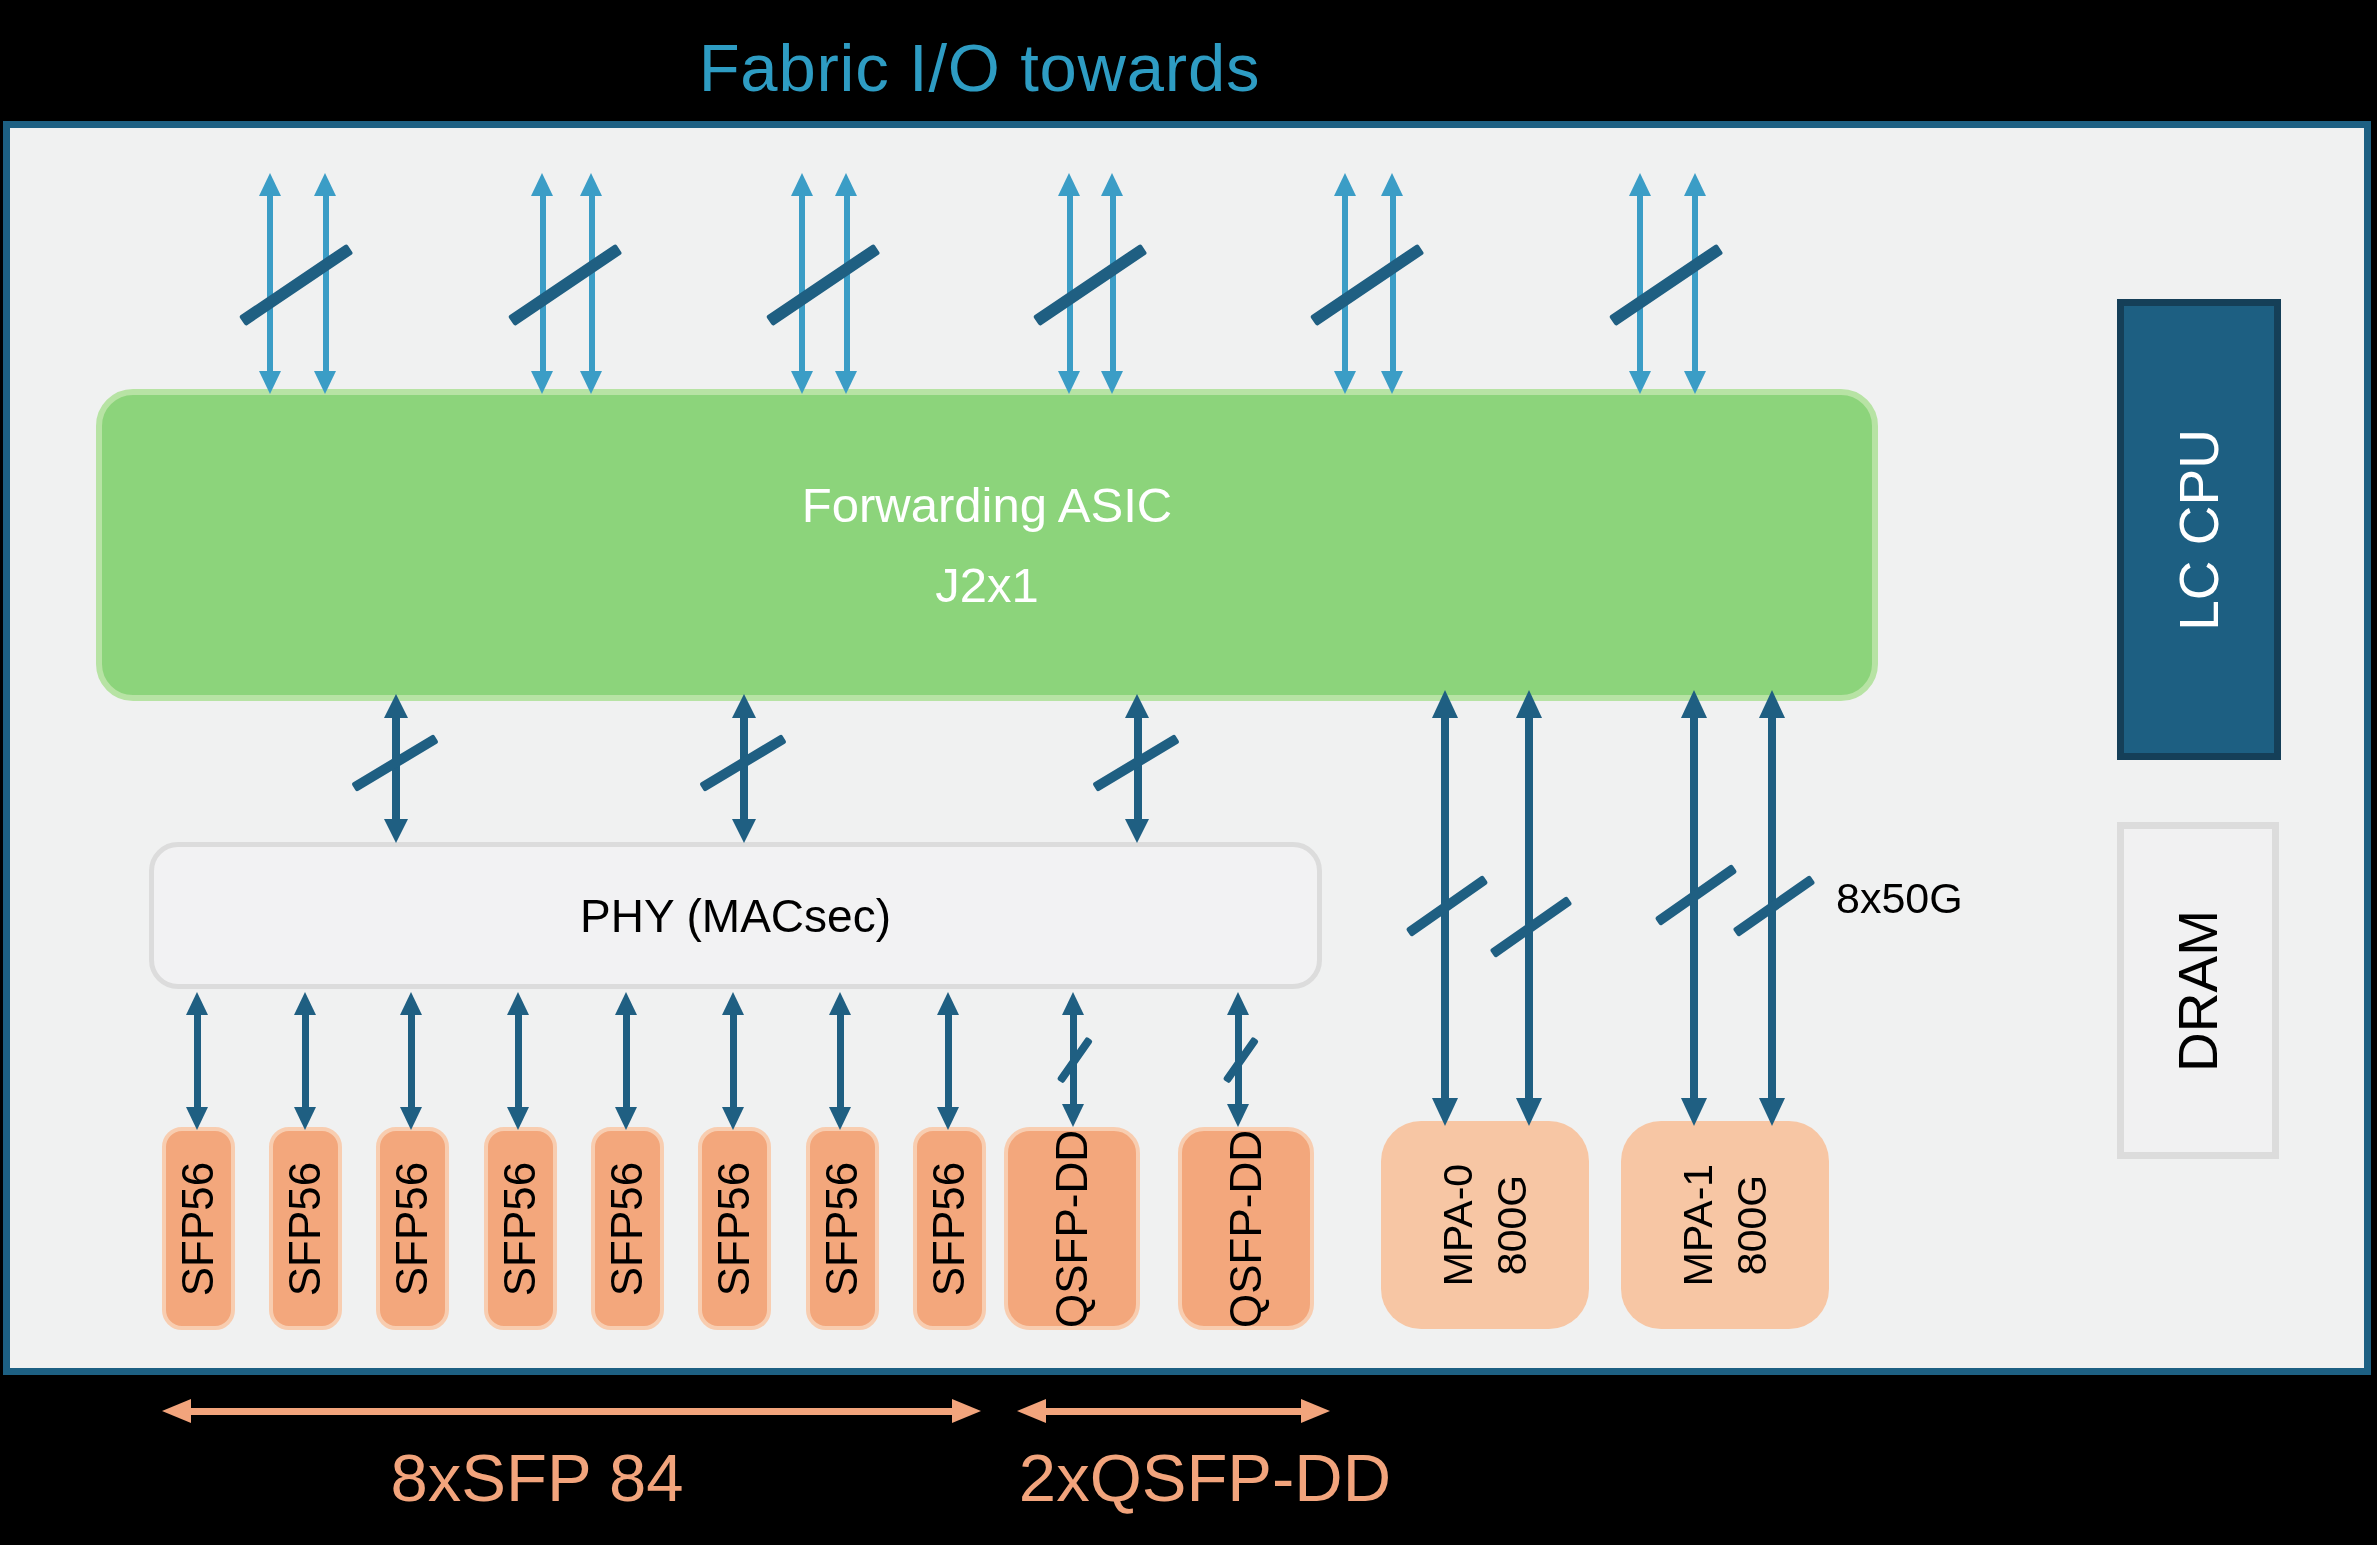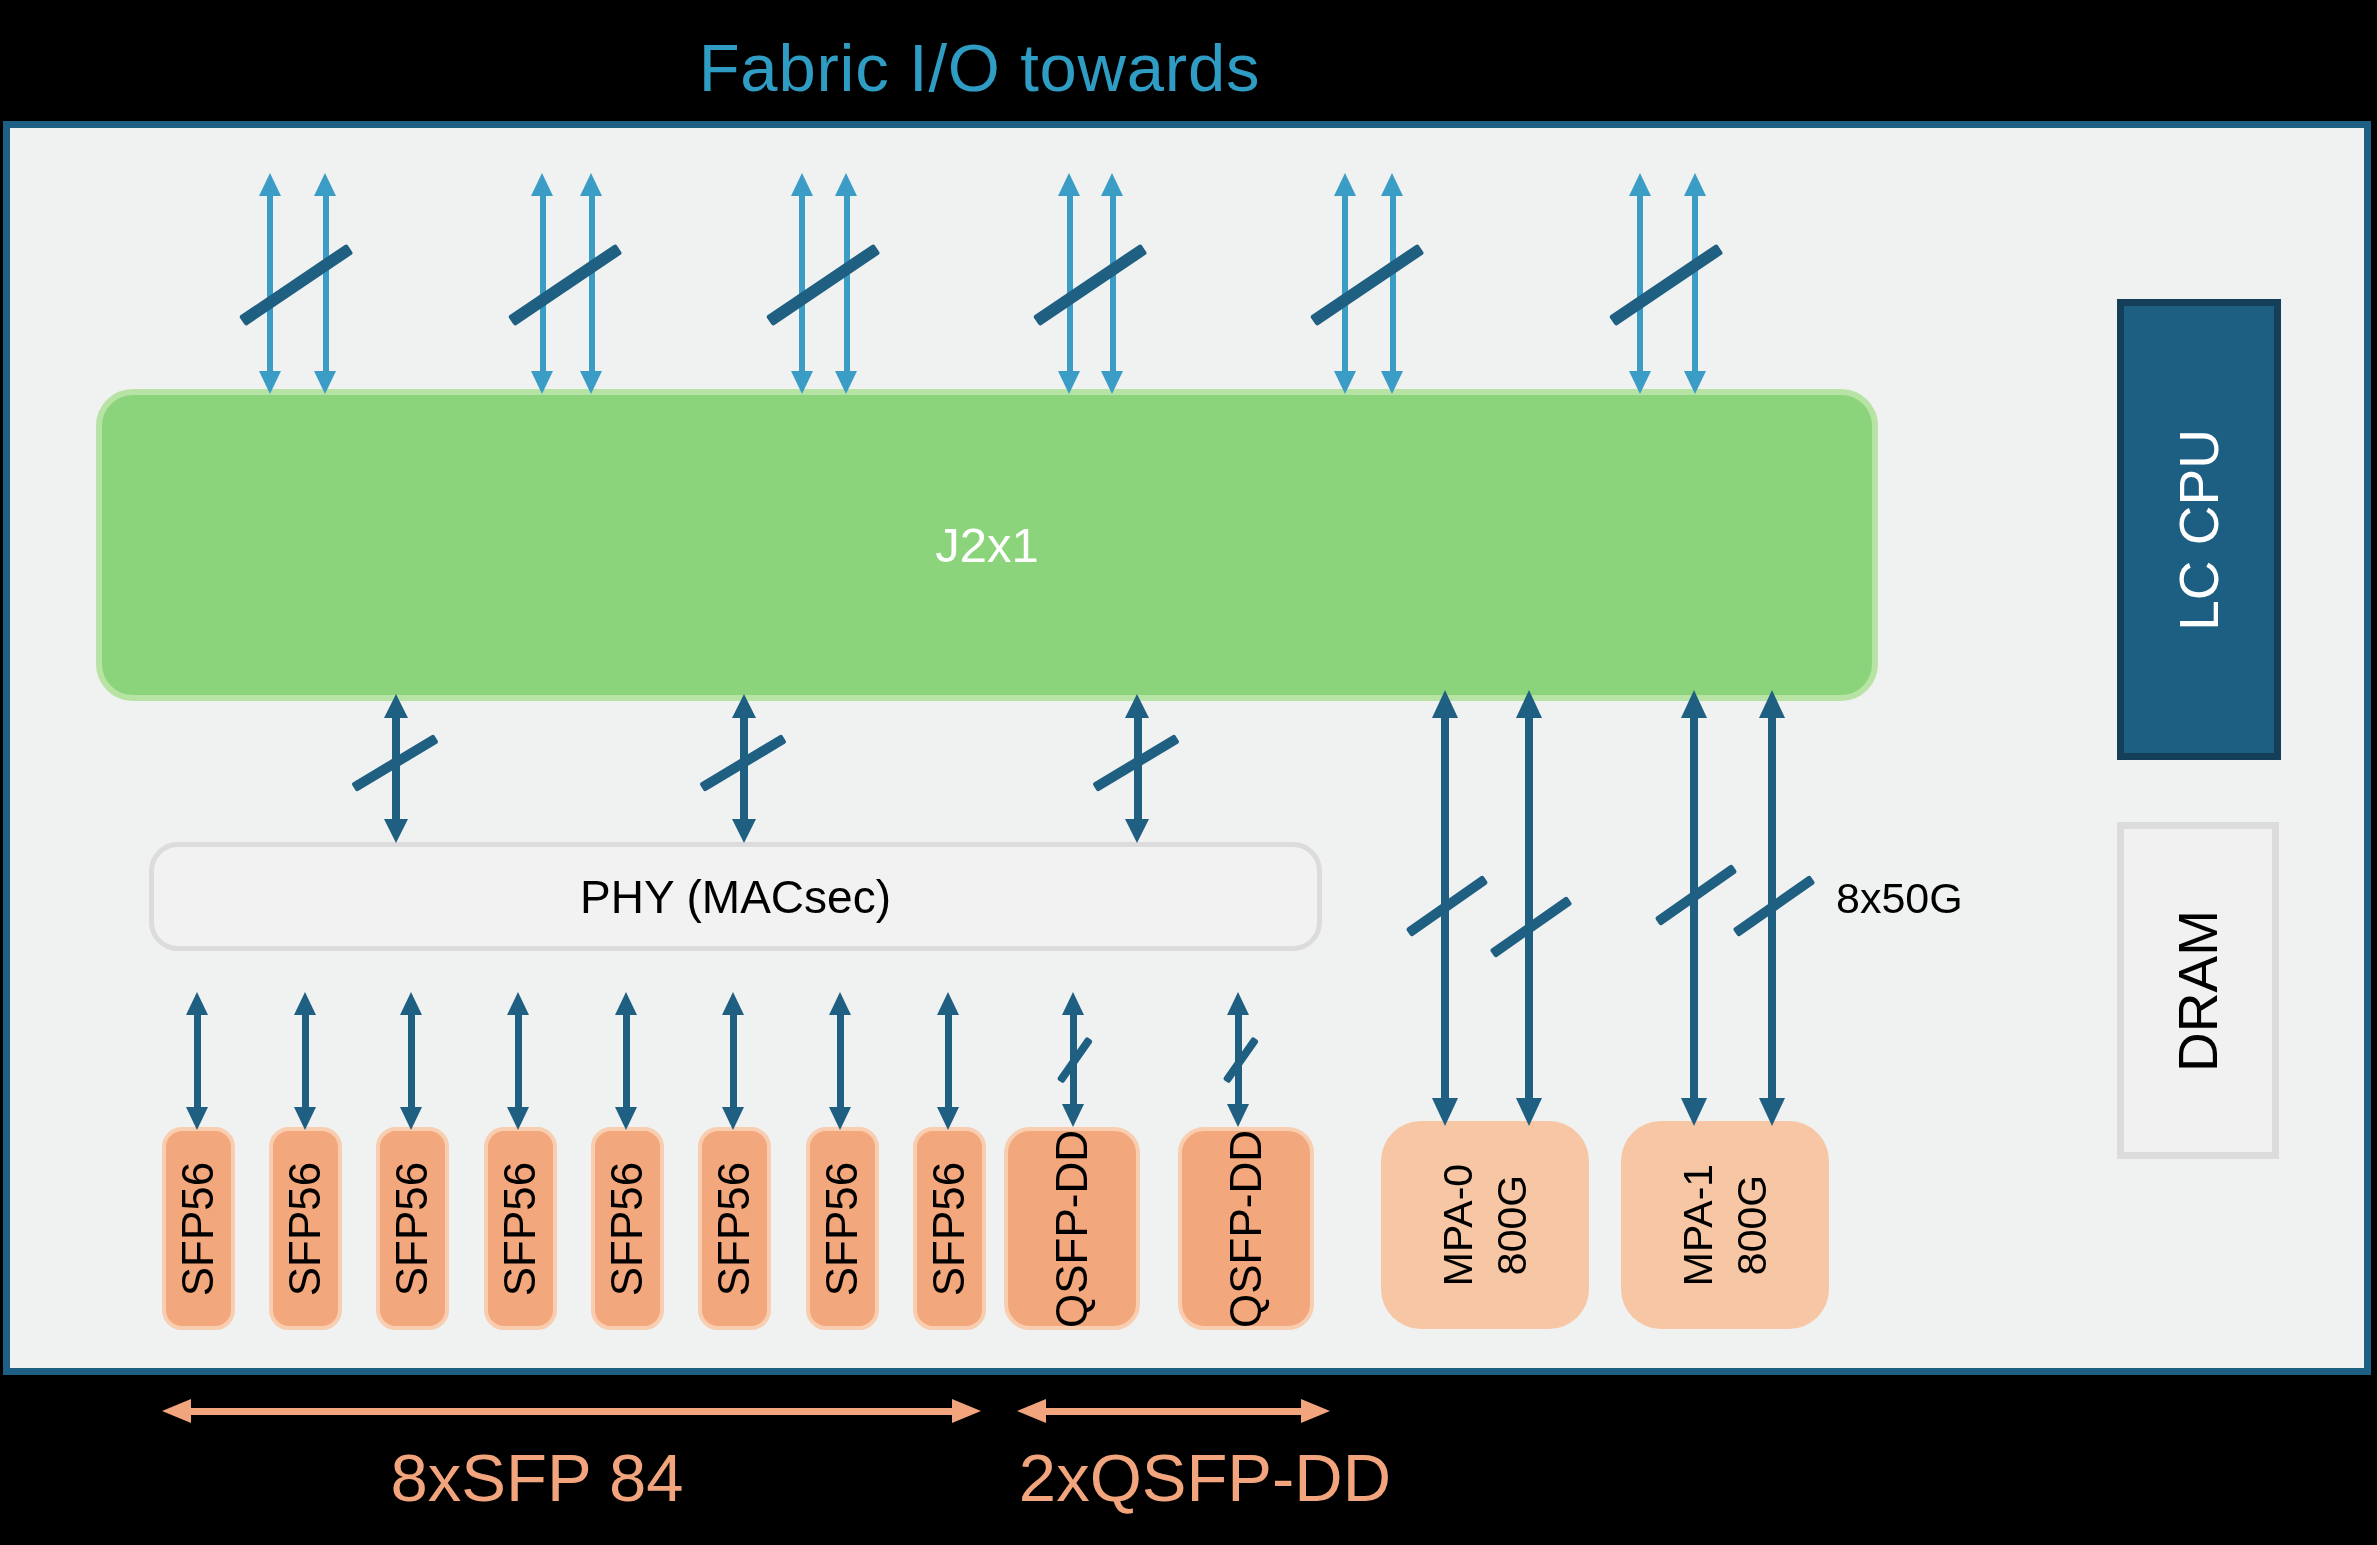--- a/index.html
+++ b/index.html
@@ -11,21 +11,21 @@
          font-size:67px;font-weight:400;color:var(--c-title);letter-spacing:0.8px;}
 
   .panel{position:absolute;left:3.1px;top:121px;width:2368px;height:1254px;
          background:var(--c-panel);border:7px solid var(--c-panel-border);box-sizing:border-box;}
 
   .asic{position:absolute;left:96px;top:389px;width:1782px;height:312px;
         background:var(--c-asic);border:6.1px solid var(--c-asic-border);border-radius:37px;
         display:flex;flex-direction:column;align-items:center;justify-content:center;
         color:#fff;font-size:49px;line-height:80px;box-sizing:border-box;}
 
-  .phy{position:absolute;left:149px;top:842px;width:1173px;height:109px;
+  .phy{position:absolute;left:149px;top:842px;width:1173px;height:147px;
        background:var(--c-phy);border:5.4px solid var(--c-phy-border);border-radius:29px;
        display:flex;align-items:center;justify-content:center;
        color:#000;font-size:46px;box-sizing:border-box;}
 
   .cpu{position:absolute;left:2117px;top:299px;width:164px;height:461px;
        background:var(--c-cpu);border:7.7px solid var(--c-cpu-border);box-sizing:border-box;
        display:flex;align-items:center;justify-content:center;color:#fff;font-size:55px;}
   .dram{position:absolute;left:2117px;top:822px;width:162px;height:337px;
        background:var(--c-dram);border:7.7px solid var(--c-dram-border);box-sizing:border-box;
        display:flex;align-items:center;justify-content:center;color:#000;font-size:55px;}
@@ -47,20 +47,21 @@
   .legend.l2{left:1205px;top:1439px;}
 </style>
 </head>
 <body style="background: rgb(0, 0, 0);">
 
 <div class="title">Fabric I/O towards FCs</div>
 
 <div class="panel"></div>
 
 <div class="asic">
+  <div>Forwarding ASIC</div>
   <div>J2x1</div>
 </div>
 
 <div class="phy">
   <div>PHY (MACsec)</div>
 </div>
 
 <div class="cpu">
   <span class="vtext">LC CPU</span>
 </div>

